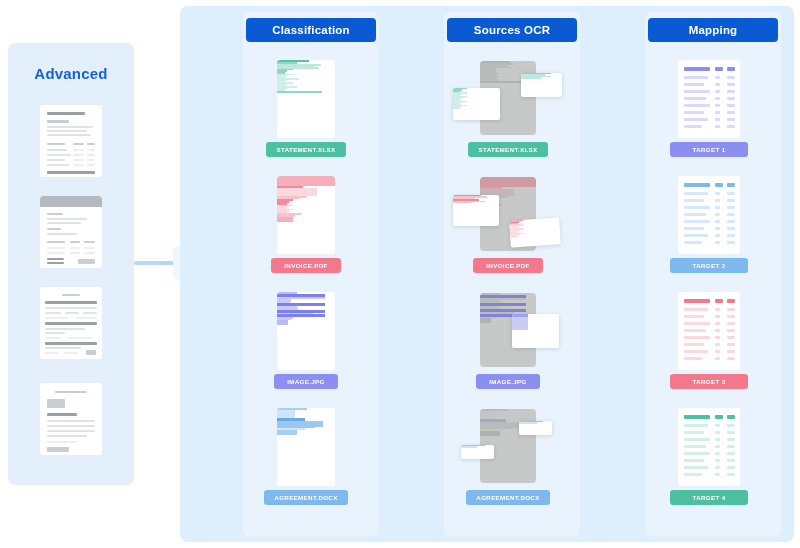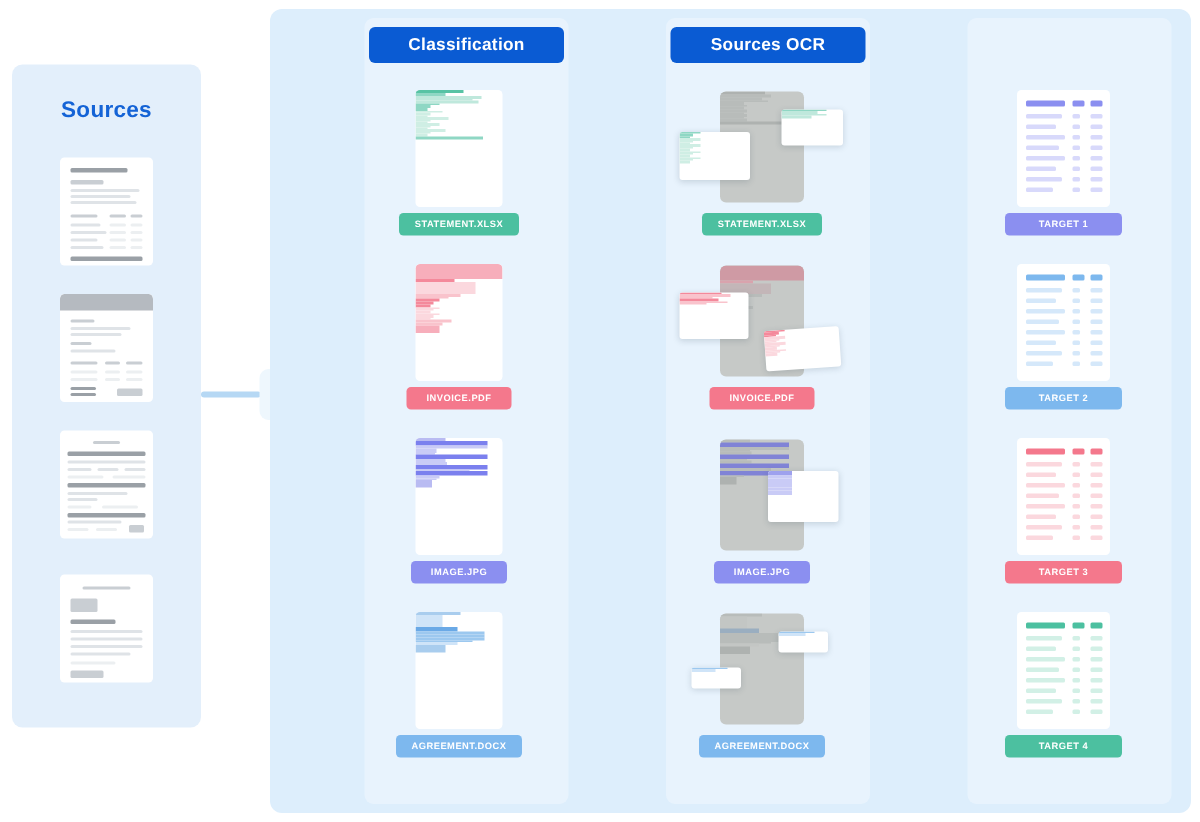--- a/index.html
+++ b/index.html
@@ -78,21 +78,21 @@
   
   .maptable{position:absolute;background:#ffffff;border-radius:3px;overflow:hidden;}
   .maptable .cell{position:absolute;border-radius:1px;}
 </style>
 </head>
 <body>
 
 <div class="stage">
 
   <div class="sources-panel">
-    <div class="sources-title">Sources</div>
+    <div class="sources-title">Advanced</div>
   </div>
 
   <div class="doc" style="left:40px;top:105px;width:62px;height:72px;">
     <div class="ln g1" style="left:7px;top:7px;width:38px;height:3px;"></div>
     <div class="ln g2" style="left:7px;top:15px;width:22px;height:2.5px;"></div>
     <div class="ln g3" style="left:7px;top:21px;width:46px;height:1.6px;"></div>
     <div class="ln g3" style="left:7px;top:25px;width:40px;height:1.6px;"></div>
     <div class="ln g3" style="left:7px;top:29px;width:44px;height:1.6px;"></div>
     <div class="ln g2" style="left:7px;top:38px;width:18px;height:2px;"></div>
     <div class="ln g2" style="left:33px;top:38px;width:11px;height:2px;"></div>
@@ -183,20 +183,21 @@
   <div class="conn-dot" style="left:605px;top:260px;"></div>
 
   <div class="pipeline-panel"></div>
 
   <div class="stage-col col-classification"></div>
   <div class="stage-col col-ocr"></div>
   <div class="stage-col col-mapping"></div>
 
   <div class="stage-header hdr-classification">Classification</div>
   <div class="stage-header hdr-ocr">Sources OCR</div>
+  <div class="stage-header hdr-mapping">Mapping</div>
 
   <div class="shell" style="left:277px;top:60px;width:58px;height:78px;">
     <div class="ln" style="left:6px;top:7px;width:32px;height:2.4px;background:#57c3a4;"></div>
     <div class="ln" style="left:6px;top:14px;width:20px;height:2px;background:#8fd7c4;"></div>
     <div class="ln" style="left:6px;top:20px;width:44px;height:1.4px;background:#bfe8dc;"></div>
     <div class="ln" style="left:6px;top:24px;width:38px;height:1.4px;background:#bfe8dc;"></div>
     <div class="ln" style="left:6px;top:28px;width:42px;height:1.4px;background:#bfe8dc;"></div>
     <div class="ln" style="left:6px;top:37px;width:16px;height:1.8px;background:#8fd7c4;"></div>
     <div class="ln" style="left:30px;top:37px;width:10px;height:1.8px;background:#8fd7c4;"></div>
     <div class="ln" style="left:43px;top:37px;width:8px;height:1.8px;background:#8fd7c4;"></div>

